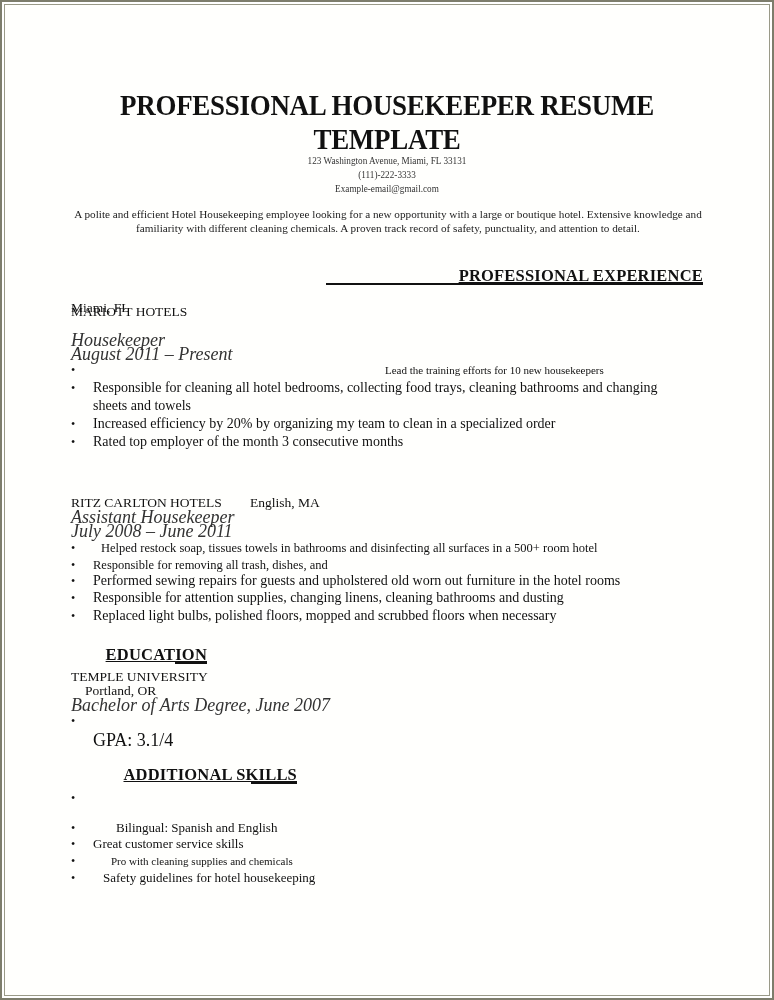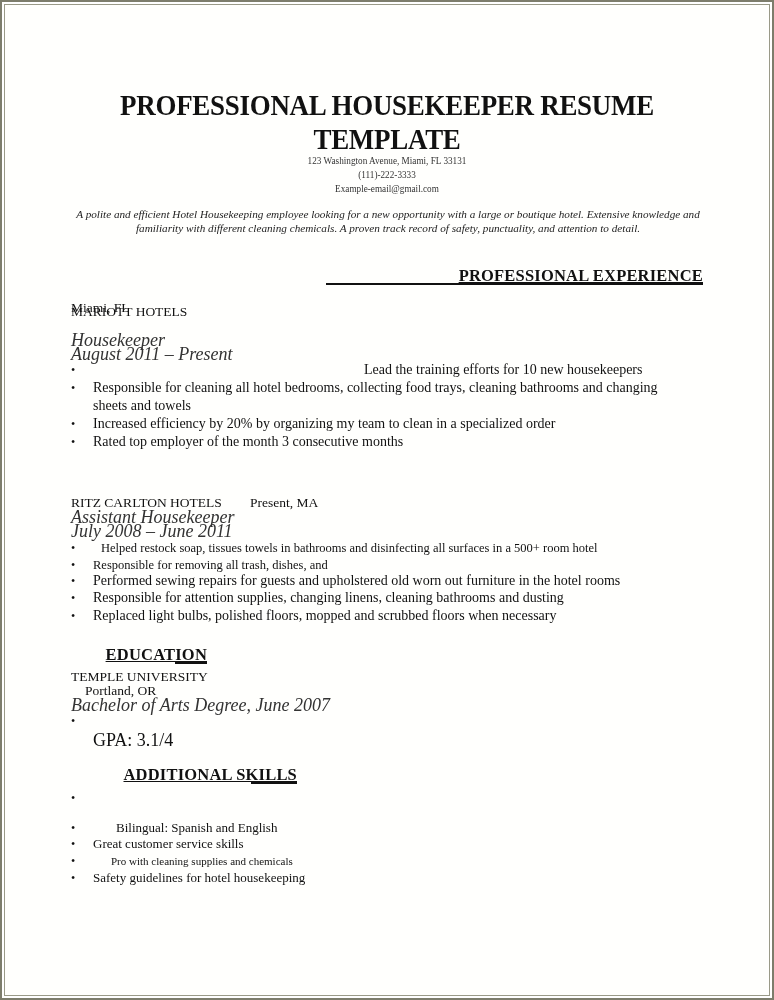--- a/index.html
+++ b/index.html
@@ -29,21 +29,21 @@
   }
   .title.l1 { top: 88px; }
   .title.l2 { top: 122px; }
   .contact {
     position: absolute; left: 0; width: 774px; text-align: center;
     font-size: 10px; line-height: 14px; color: #333;
     transform: scaleX(0.92);
   }
   .summary {
     position: absolute; left: 70px; width: 636px; top: 207px;
-    text-align: center; font-style: italic; font-size: 11.2px; line-height: 14px; color: #222;
+    text-align: center; font-size: 11.2px; line-height: 14px; color: #222;
   }
 
   .heading {
     position: absolute; left: 71px;
     font-weight: bold; font-size: 16.5px; line-height: 20px;
     letter-spacing: 0.2px;
     text-align: right;
   }
   .heading .rule {
     position: absolute; bottom: 1px; height: 2px; background: #111;
@@ -81,40 +81,40 @@
     <div class="rule" style="left:255px; right:0;"></div>
   </div>
 
   <div class="txt-line bold" style="top:304px;">MARIOTT HOTELS</div>
   <div class="txt-line bold" style="top:300px;">Miami, FL</div>
   <div class="txt-line ital small" style="top:332px;">Housekeeper</div>
   <div class="txt-line ital small" style="top:346px;">August 2011 – Present</div>
 
   <div class="bullet" style="top:361px; width:640px;">
     <span class="dot">•</span>
-    <span class="text small" style="left:293px; font-size:14px;">Lead the training efforts for 10 new housekeepers</span>
+    <span class="text small" style="left:314px; font-size:11px;">Lead the training efforts for 10 new housekeepers</span>
   </div>
   <div class="bullet" style="top:379px;">
     <span class="dot">•</span>
     <span class="text" style="left:22px;">Responsible for cleaning all hotel bedrooms, collecting food trays, cleaning bathrooms and changing</span>
   </div>
   <div class="bullet" style="top:397px;">
     <span class="text" style="left:22px;">sheets and towels</span>
   </div>
   <div class="bullet" style="top:415px;">
     <span class="dot">•</span>
     <span class="text" style="left:22px;">Increased efficiency by 20% by organizing my team to clean in a specialized order</span>
   </div>
   <div class="bullet" style="top:433px;">
     <span class="dot">•</span>
     <span class="text" style="left:22px;">Rated top employer of the month 3 consecutive months</span>
   </div>
 
   <div class="txt-line bold" style="top:495px;">RITZ CARLTON HOTELS</div>
-  <div class="txt-line bold" style="top:495px; left:250px;">Present, MA</div>
+  <div class="txt-line bold" style="top:495px; left:250px;">English, MA</div>
   <div class="txt-line ital small" style="top:509px;">Assistant Housekeeper</div>
   <div class="txt-line ital small" style="top:523px;">July 2008 – June 2011</div>
 
   <div class="bullet" style="top:539px;">
     <span class="dot">•</span>
     <span class="text" style="left:30px; font-size:12.5px;">Helped restock soap, tissues towels in bathrooms and disinfecting all surfaces in a 500+ room hotel</span>
   </div>
   <div class="bullet" style="top:556px;">
     <span class="dot">•</span>
     <span class="text" style="left:22px; font-size:12.5px;">Responsible for removing all trash, dishes, and</span>
@@ -158,16 +158,16 @@
   <div class="bullet" style="top:835px;">
     <span class="dot">•</span>
     <span class="text small" style="left:22px; font-size:13px;">Great customer service skills</span>
   </div>
   <div class="bullet" style="top:852px;">
     <span class="dot">•</span>
     <span class="text small" style="left:40px; font-size:11px;">Pro with cleaning supplies and chemicals</span>
   </div>
   <div class="bullet" style="top:869px;">
     <span class="dot">•</span>
-    <span class="text small" style="left:22px; font-size:13px;">Safety guidelines for hotel housekeeping</span>
+    <span class="text small" style="left:32px; font-size:13px;">Safety guidelines for hotel housekeeping</span>
   </div>
 
 </div>
 
 </body></html>

